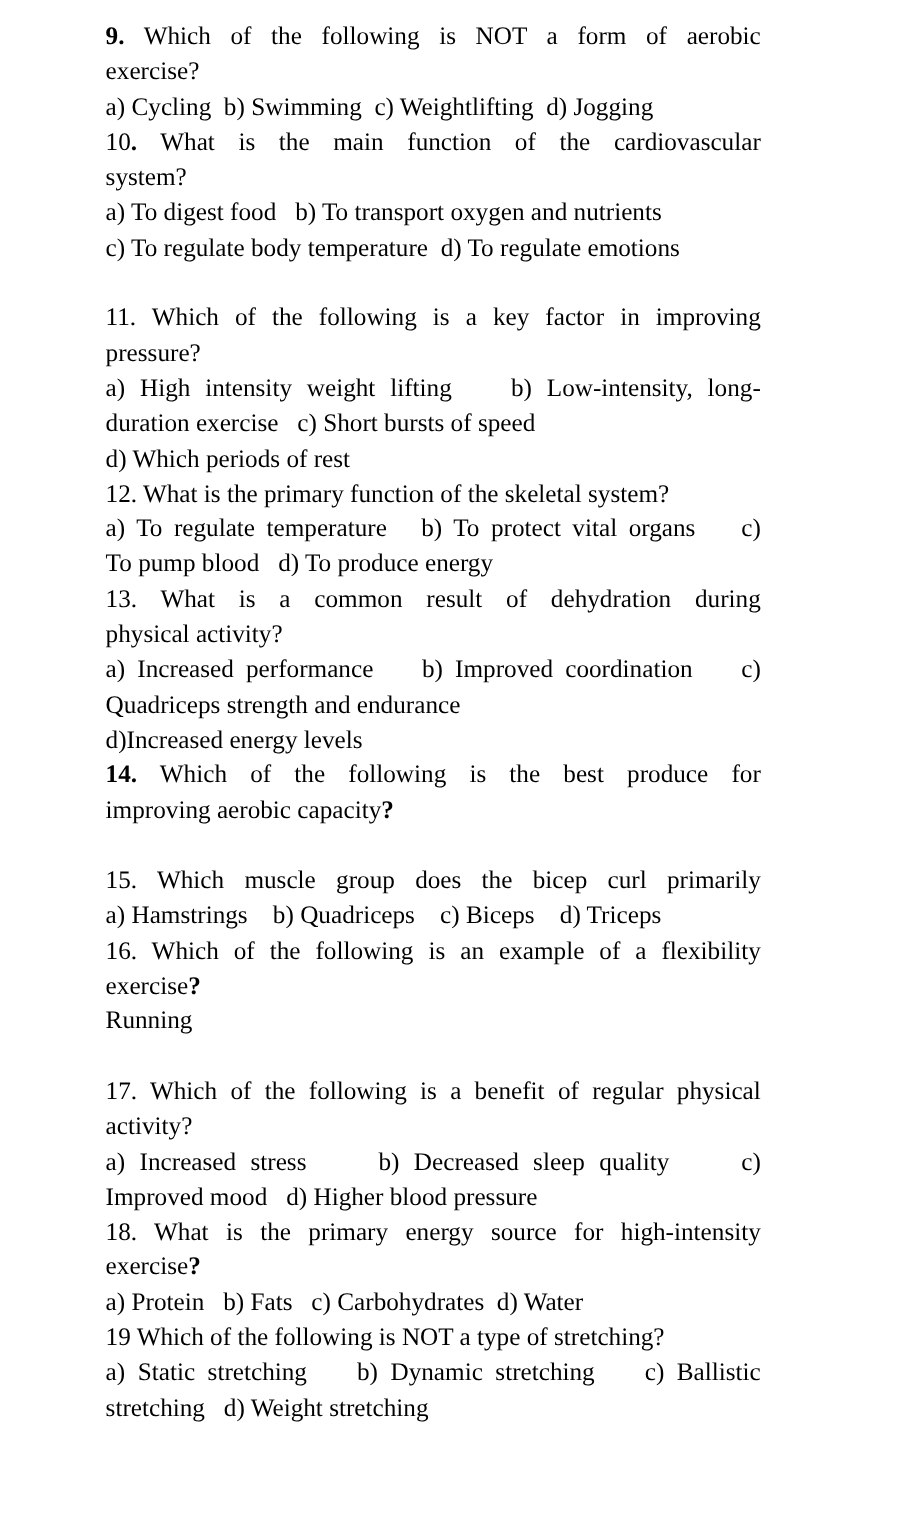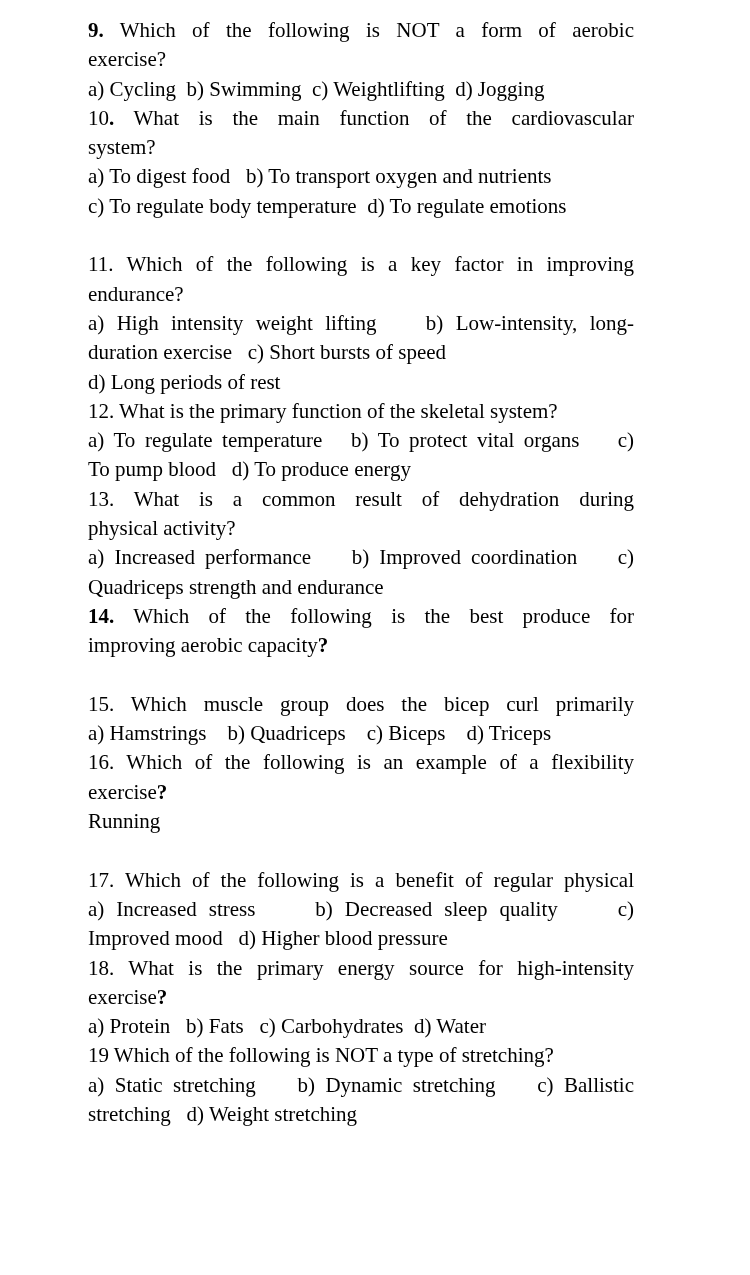--- a/index.html
+++ b/index.html
@@ -39,41 +39,43 @@
 <div id="doc">
     <div class="line justify"><span class="bold">9.</span><span> Which of the following is NOT a form of aerobic</span></div>
     <div class="line"><span>exercise?</span></div>
     <div class="line"><span>a) Cycling  b) Swimming  c) Weightlifting  d) Jogging</span></div>
     <div class="line justify"><span>10</span><span class="bold">.</span><span> What is the main function of the cardiovascular</span></div>
     <div class="line"><span>system?</span></div>
     <div class="line"><span>a) To digest food   b) To transport oxygen and nutrients</span></div>
     <div class="line"><span>c) To regulate body temperature  d) To regulate emotions</span></div>
     <div class="line">&nbsp;</div>
     <div class="line justify"><span>11. Which of the following is a key factor in improving</span></div>
-    <div class="line"><span>endurance?</span></div>
+    <div class="line"><span>pressure?</span></div>
     <div class="line justify"><span>a) High intensity weight lifting    b) Low-intensity, long-</span></div>
     <div class="line"><span>duration exercise   c) Short bursts of speed</span></div>
-    <div class="line"><span>d) Long periods of rest</span></div>
+    <div class="line"><span>d) Which periods of rest</span></div>
     <div class="line"><span>12. What is the primary function of the skeletal system?</span></div>
     <div class="line justify"><span>a) To regulate temperature   b) To protect vital organs    c)</span></div>
     <div class="line"><span>To pump blood   d) To produce energy</span></div>
     <div class="line justify"><span>13. What is a common result of dehydration during</span></div>
     <div class="line"><span>physical activity?</span></div>
     <div class="line justify"><span>a) Increased performance    b) Improved coordination    c)</span></div>
     <div class="line"><span>Quadriceps strength and endurance</span></div>
+    <div class="line"><span>d)Increased energy levels</span></div>
     <div class="line justify"><span class="bold">14.</span><span> Which of the following is the best produce for</span></div>
     <div class="line"><span>improving aerobic capacity</span><span class="bold">?</span></div>
     <div class="line">&nbsp;</div>
     <div class="line justify"><span>15. Which muscle group does the bicep curl primarily</span></div>
     <div class="line"><span>a) Hamstrings    b) Quadriceps    c) Biceps    d) Triceps</span></div>
     <div class="line justify"><span>16. Which of the following is an example of a flexibility</span></div>
     <div class="line"><span>exercise</span><span class="bold">?</span></div>
     <div class="line"><span>Running</span></div>
     <div class="line">&nbsp;</div>
     <div class="line justify"><span>17. Which of the following is a benefit of regular physical</span></div>
+    <div class="line"><span>activity?</span></div>
     <div class="line justify"><span>a) Increased stress     b) Decreased sleep quality     c)</span></div>
     <div class="line"><span>Improved mood   d) Higher blood pressure</span></div>
     <div class="line justify"><span>18. What is the primary energy source for high-intensity</span></div>
     <div class="line"><span>exercise</span><span class="bold">?</span></div>
     <div class="line"><span>a) Protein   b) Fats   c) Carbohydrates  d) Water</span></div>
     <div class="line"><span>19 Which of the following is NOT a type of stretching?</span></div>
     <div class="line justify"><span>a) Static stretching    b) Dynamic stretching    c) Ballistic</span></div>
     <div class="line"><span>stretching   d) Weight stretching</span></div>
   </div>
 

